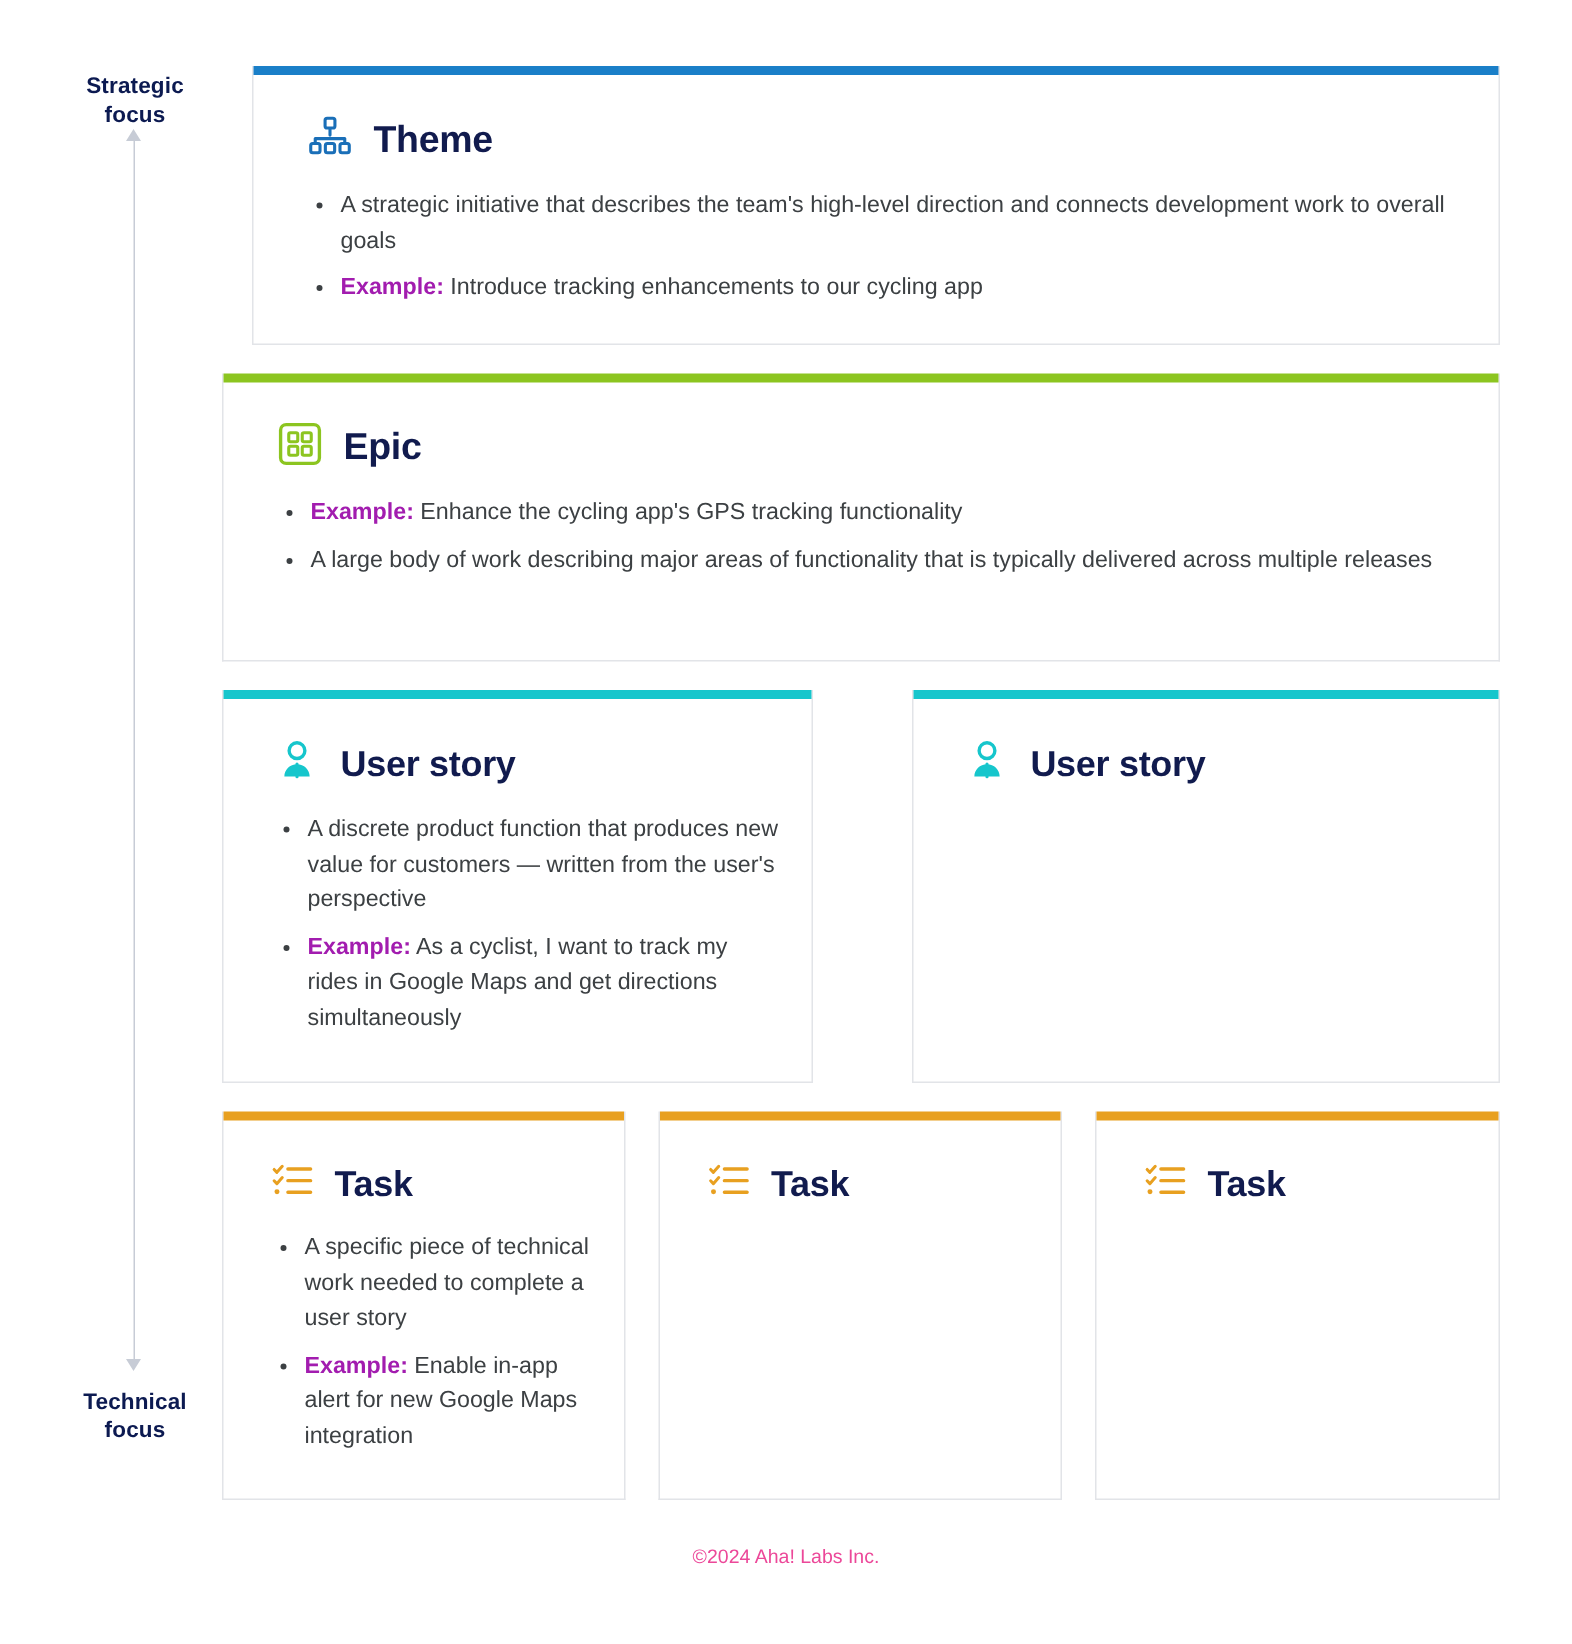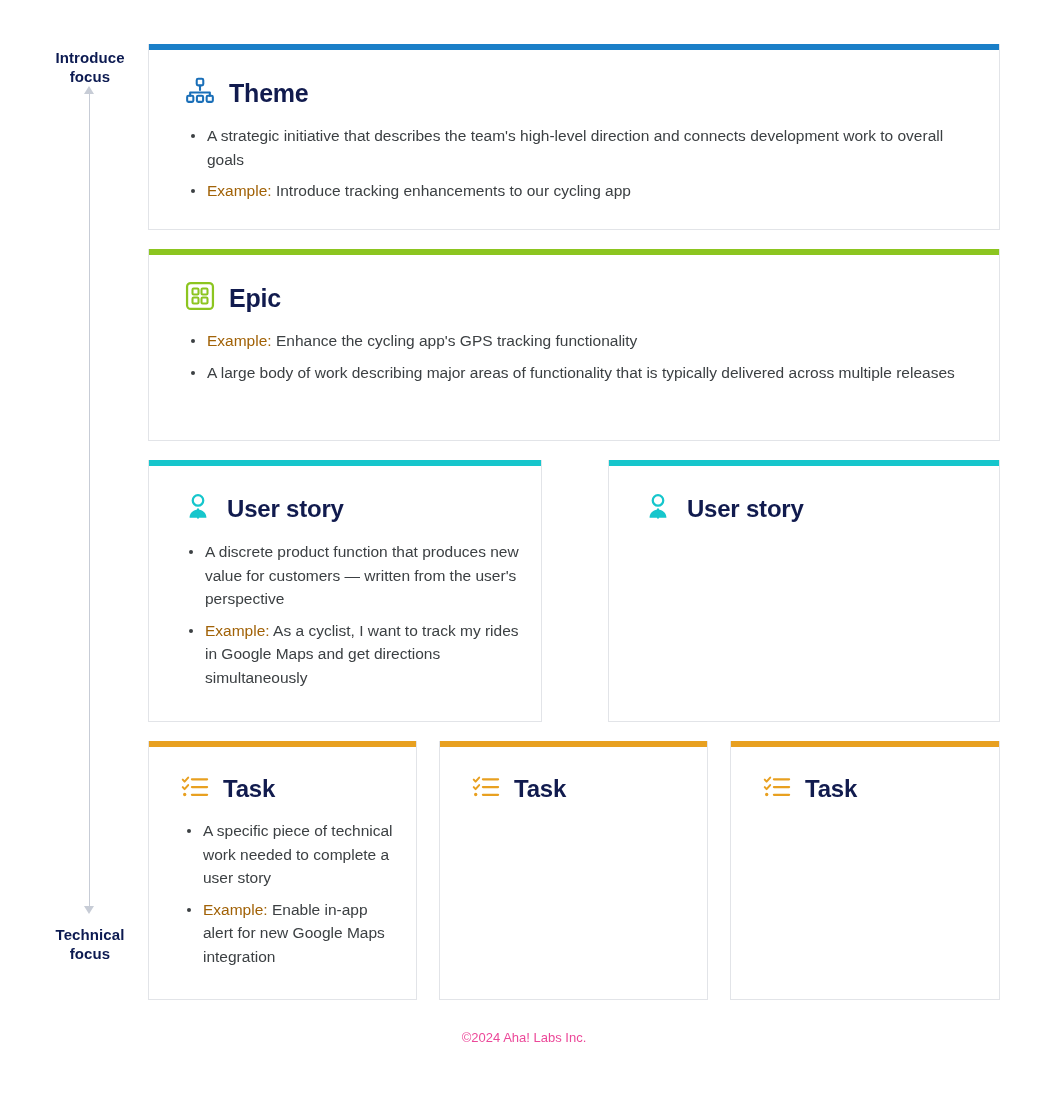--- a/index.html
+++ b/index.html
@@ -120,24 +120,24 @@
   ul.card-list li:last-child { margin-bottom: 0; }
   ul.card-list li::before {
     content: "";
     position: absolute;
     left: -14px;
     top: 10px;
     width: 4px; height: 4px;
     border-radius: 50%;
     background: #3c4043;
   }
-  .lbl { font-weight: normal; color: #a16207; }
+  .lbl { font-weight: bold; color: #a21caf; }
 
   
-  .card.theme  { width: 852px; min-height: 186px; }
+  .card.theme  { width: 852px; min-height: 186px; margin-left: 20px; }
   .card.epic   { width: 876px; min-height: 192px; }
   .card.story-1{ width: 418px; min-height: 262px; }
   .card.story-2{ width: 416px; min-height: 262px; margin-left: 18px; }
   .card.task-1 { width: 269px; min-height: 259px; }
   .card.task-2 { width: 269px; min-height: 259px; margin-left: 22px; }
   .card.task-3 { width: 270px; min-height: 259px; margin-left: 22px; }
 
   .card.story-1 .card-inner,
   .card.story-2 .card-inner { padding: 26px 22px 22px 34px; }
   .card.task-1 .card-inner,
@@ -160,21 +160,21 @@
     color: #ec4899;
   }
 </style>
 </head>
 <body>
 
 <div class="page">
 
   <div class="axis">
     <div class="axis-label top">
-      <div>Introduce</div>
+      <div>Strategic</div>
       <div>focus</div>
     </div>
     <div class="arrow-head up"></div>
     <div class="axis-line"></div>
     <div class="arrow-head down"></div>
     <div class="axis-label bottom">
       <div>Technical</div>
       <div>focus</div>
     </div>
   </div>

